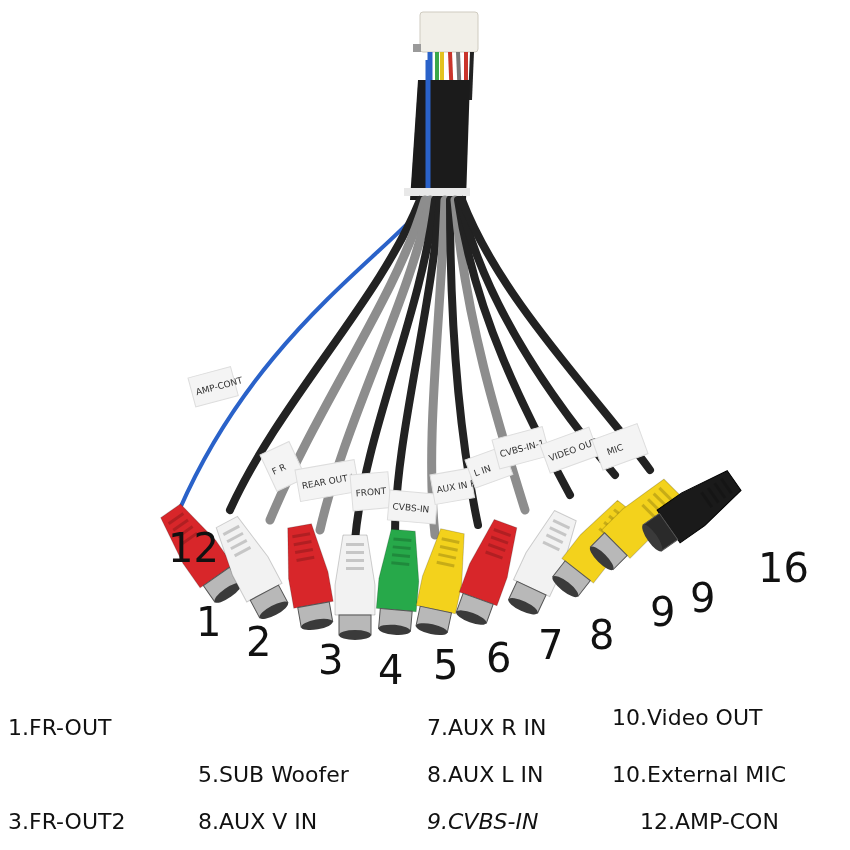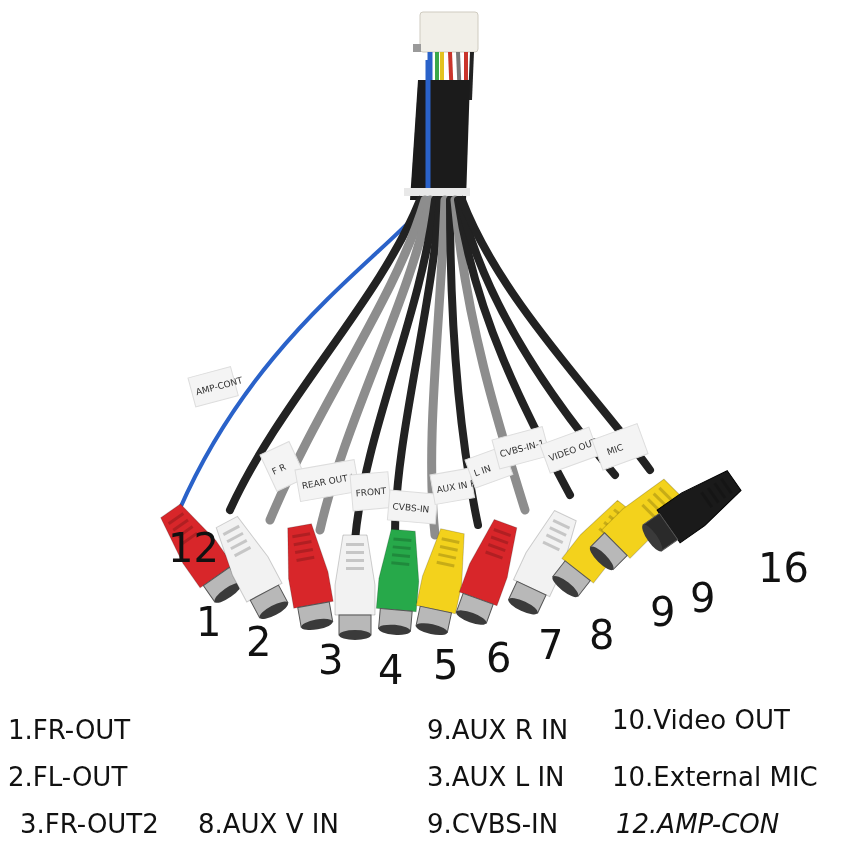--- a/index.html
+++ b/index.html
@@ -1,20 +1,20 @@
 <!DOCTYPE html>
 <html><head>
 <meta charset="utf-8">
 <style>
   html, body { margin: 0; padding: 0; background: #ffffff; }
   body { width: 850px; height: 850px; position: relative; overflow: hidden; font-family: "DejaVu Sans", sans-serif; }
   #stage { position: absolute; left: 0; top: 0; width: 850px; height: 700px; }
   .num-label { position: absolute; font-family: "DejaVu Sans", sans-serif; font-size: 40px; color: #111; line-height: 1; margin-left: 36px; }
   .legend { position: absolute; left: 0; top: 700px; width: 850px; height: 150px; }
-  .legend-item { position: absolute; font-family: "DejaVu Sans", sans-serif; font-size: 26px; color: #111; white-space: nowrap; line-height: 1; }
+  .legend-item { position: absolute; font-family: "DejaVu Sans", sans-serif; font-size: 22px; color: #111; white-space: nowrap; line-height: 1; }
   .tag-text { font-family: "DejaVu Sans", sans-serif; font-size: 9px; fill: #333; }
 </style>
 </head>
 <body>
 
 <div id="stage">
   <svg width="850" height="700" viewBox="0 0 850 700">
 
     <g>
       <rect x="420" y="12" width="58" height="40" rx="3" fill="#f1efe8" stroke="#cfcbc0"></rect>
@@ -203,25 +203,25 @@
       <span class="num-label" style="left: 553px; top: 615px;">8</span>
       <span class="num-label" style="left: 614px; top: 592px;">9</span>
       <span class="num-label" style="left: 654px; top: 578px;">9</span>
       <span class="num-label" style="left: 722px; top: 548px;">16</span>
       <span class="num-label" style="left: 132px; top: 528px;">12</span>
     </div>
 </div>
 
 <div class="legend">
   <span class="legend-item" style="left:8px; top:17px;">1.FR-OUT</span>
-  <span class="legend-item" style="left:8px; top:64px;">2.FL-OUT</span>
-  <span class="legend-item" style="left:20px; top:111px;">3.FR-OUT2</span>
-
+  <span class="legend-item" style="left:8px; top:111px;">3.FR-OUT2</span>
+
+  <span class="legend-item" style="left:198px; top:64px;">5.SUB Woofer</span>
   <span class="legend-item" style="left:198px; top:111px;">8.AUX V IN</span>
 
-  <span class="legend-item" style="left:427px; top:17px;">9.AUX R IN</span>
-  <span class="legend-item" style="left:427px; top:64px;">3.AUX L IN</span>
-  <span class="legend-item" style="left:427px; top:111px;">9.CVBS-IN</span>
+  <span class="legend-item" style="left:427px; top:17px;">7.AUX R IN</span>
+  <span class="legend-item" style="left:427px; top:64px;">8.AUX L IN</span>
+  <span class="legend-item" style="left:427px; top:111px;font-style:italic;">9.CVBS-IN</span>
 
   <span class="legend-item" style="left:612px; top:7px;">10.Video OUT</span>
   <span class="legend-item" style="left:612px; top:64px;">10.External MIC</span>
-  <span class="legend-item" style="left:616px; top:111px;font-style:italic;">12.AMP-CON</span>
+  <span class="legend-item" style="left:640px; top:111px;">12.AMP-CON</span>
 </div>
 
 </body></html>

